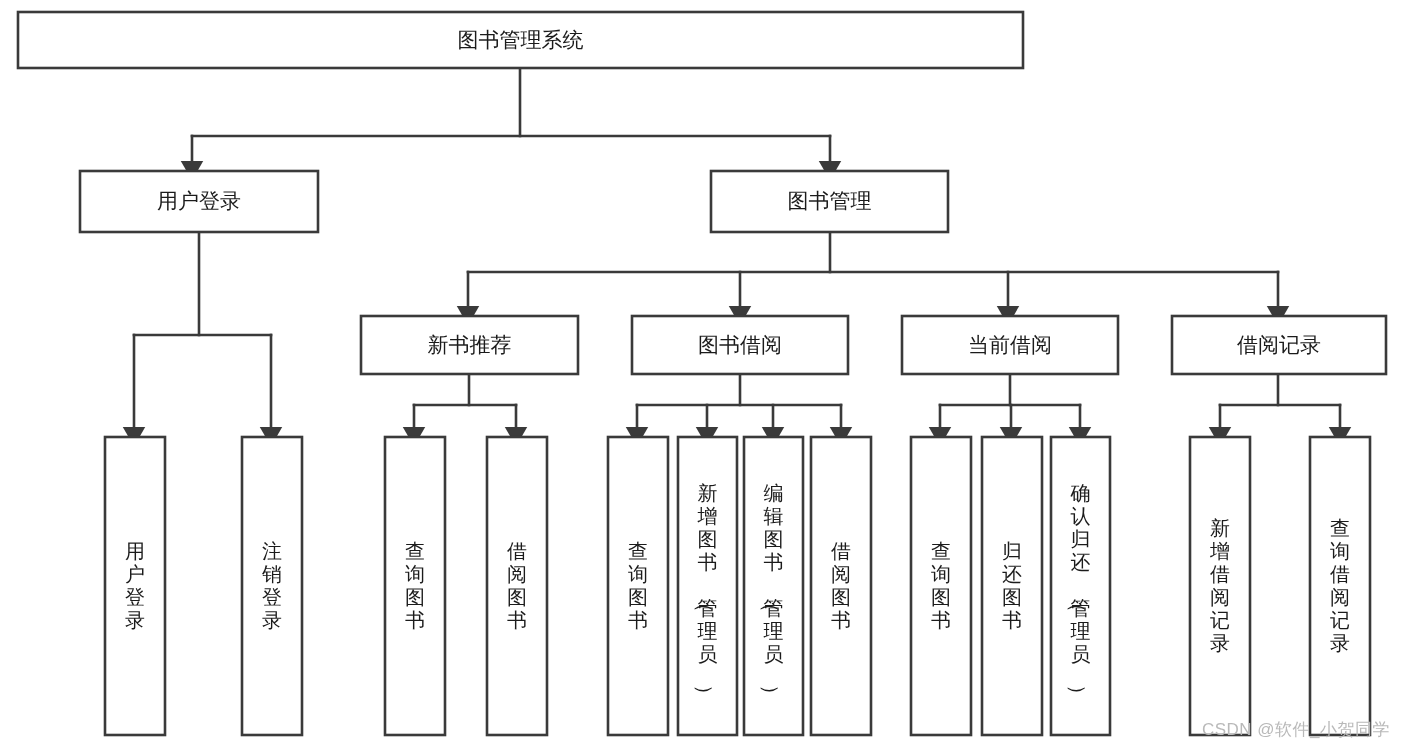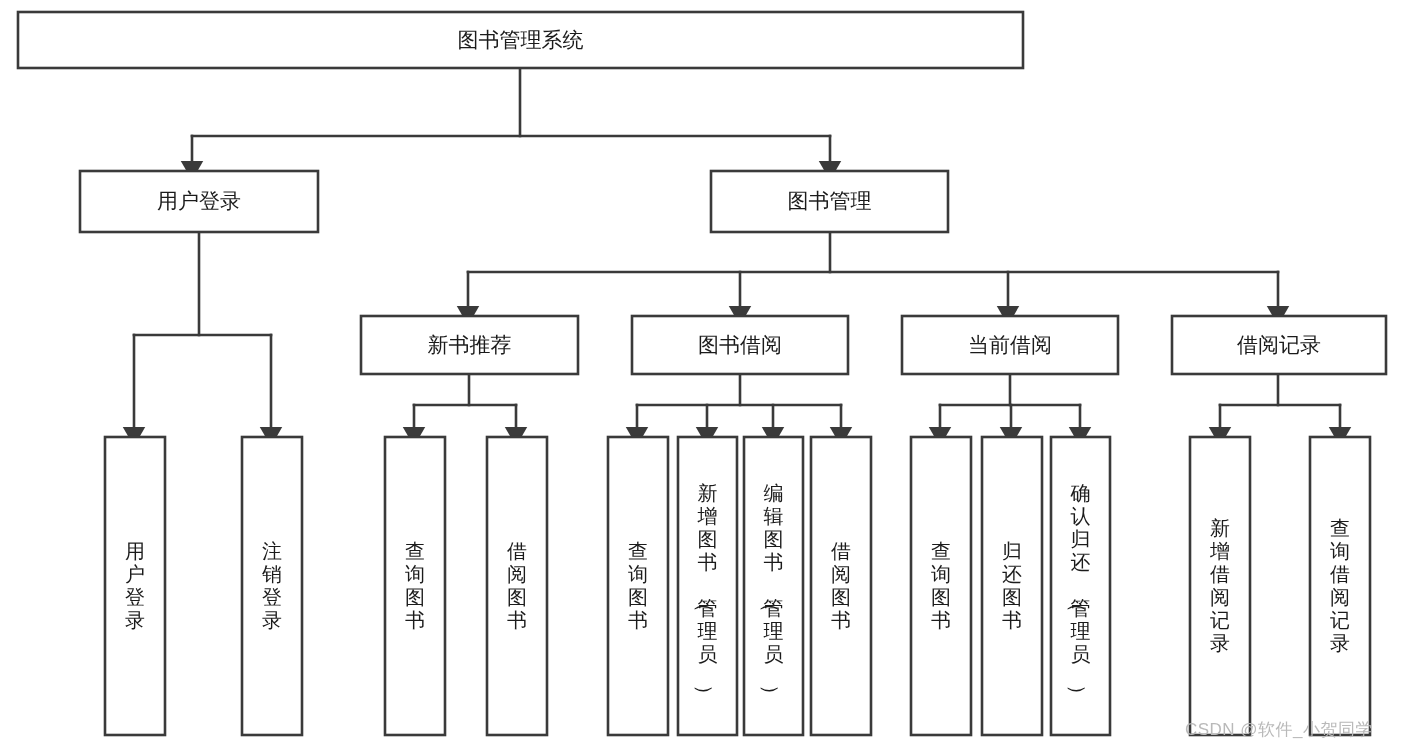--- a/index.html
+++ b/index.html
@@ -46,21 +46,21 @@
     dominant-baseline: middle;
   }
   .node-label-v {
     font-family: "Liberation Sans", "DejaVu Sans", sans-serif;
     font-size: 20px;
     fill: #1b1b1b;
     text-anchor: middle;
   }
   .watermark-text {
     position: absolute;
-    right: 32px;
+    right: 15px;
     bottom: 6px;
     font-family: "Liberation Sans", "DejaVu Sans", sans-serif;
     font-size: 17px;
     color: #b9b9b9;
     letter-spacing: 0.5px;
     white-space: nowrap;
     user-select: none;
   }
 </style>
 </head>

